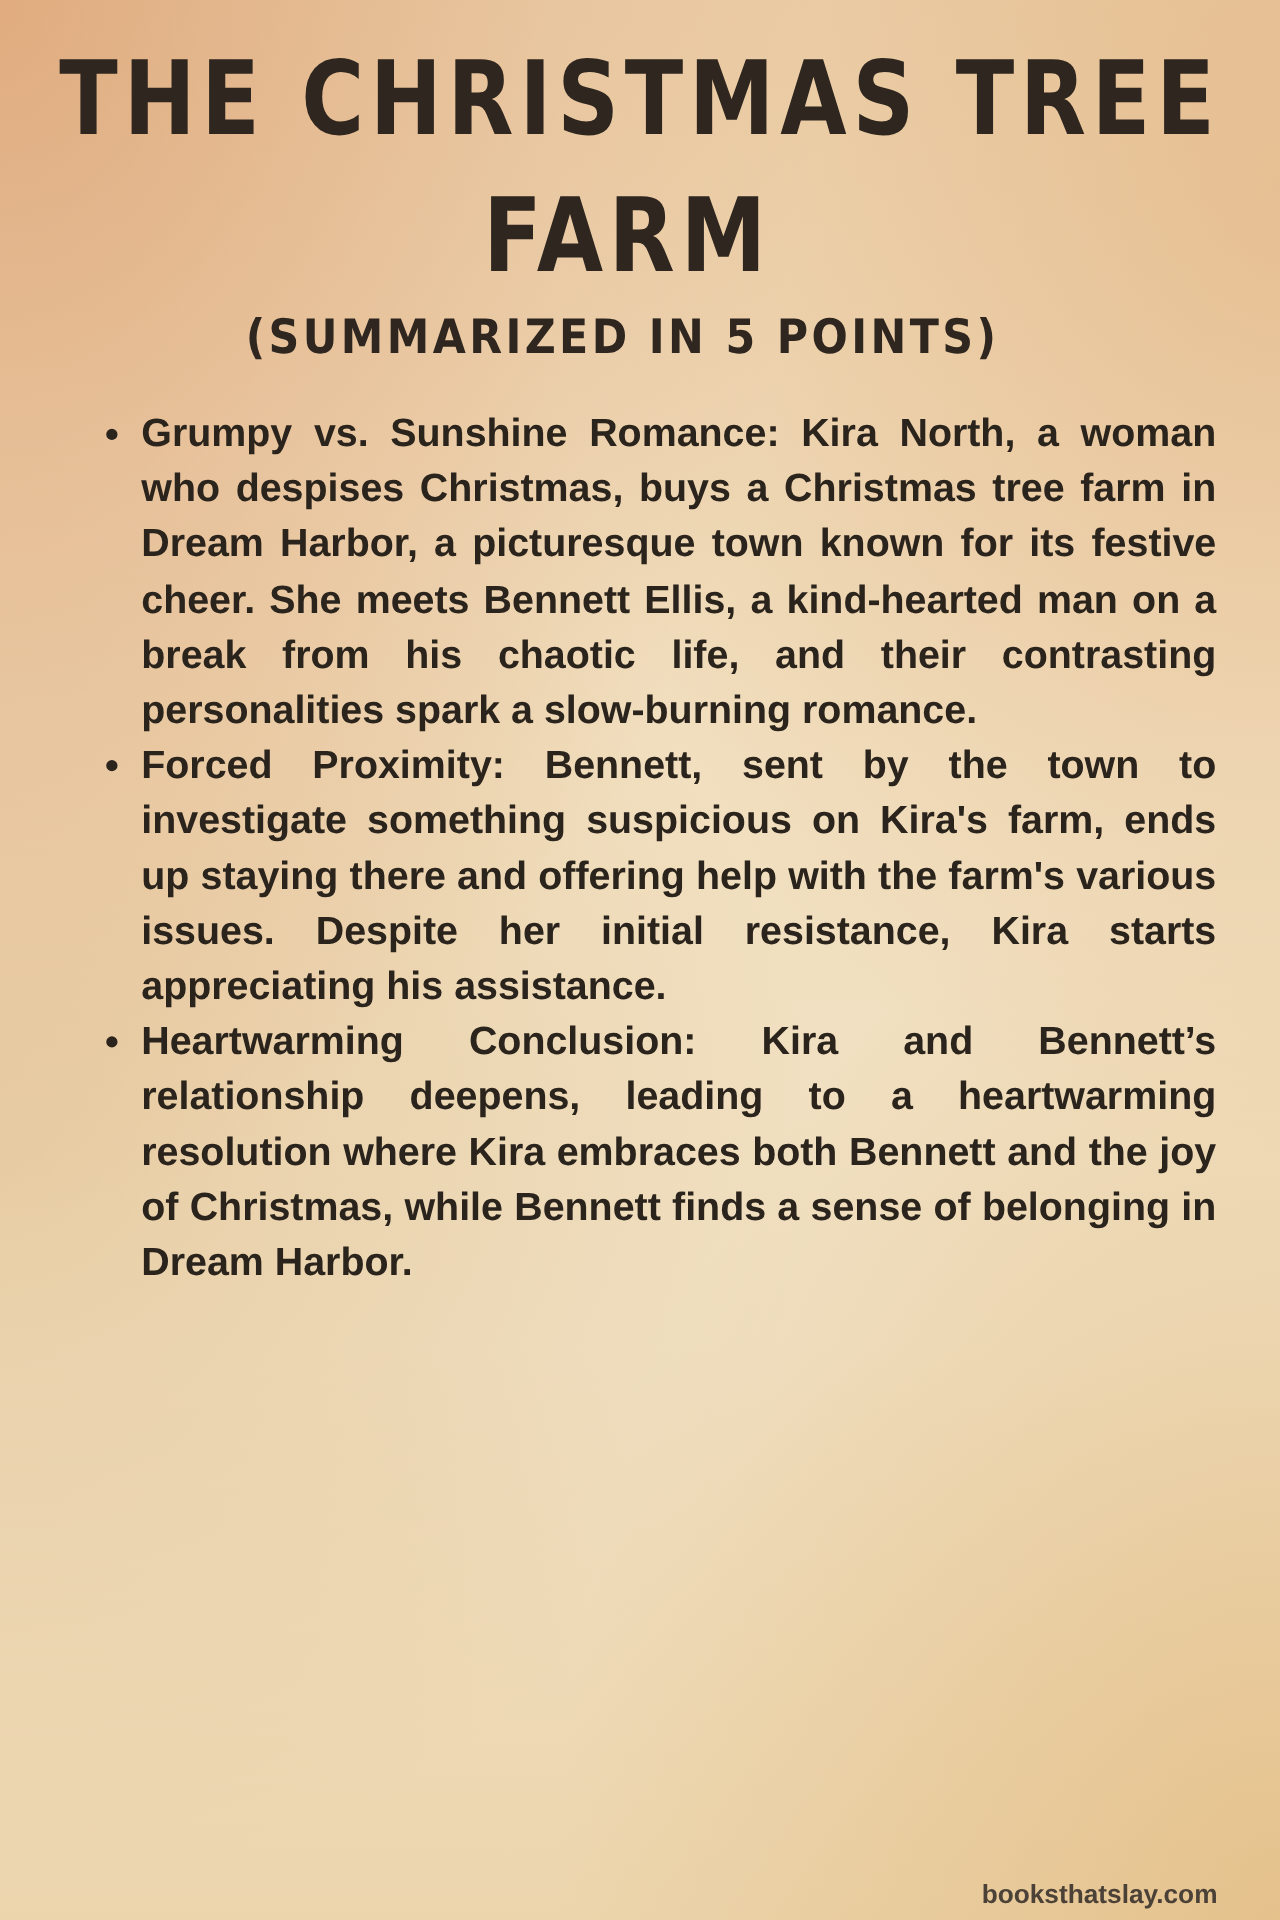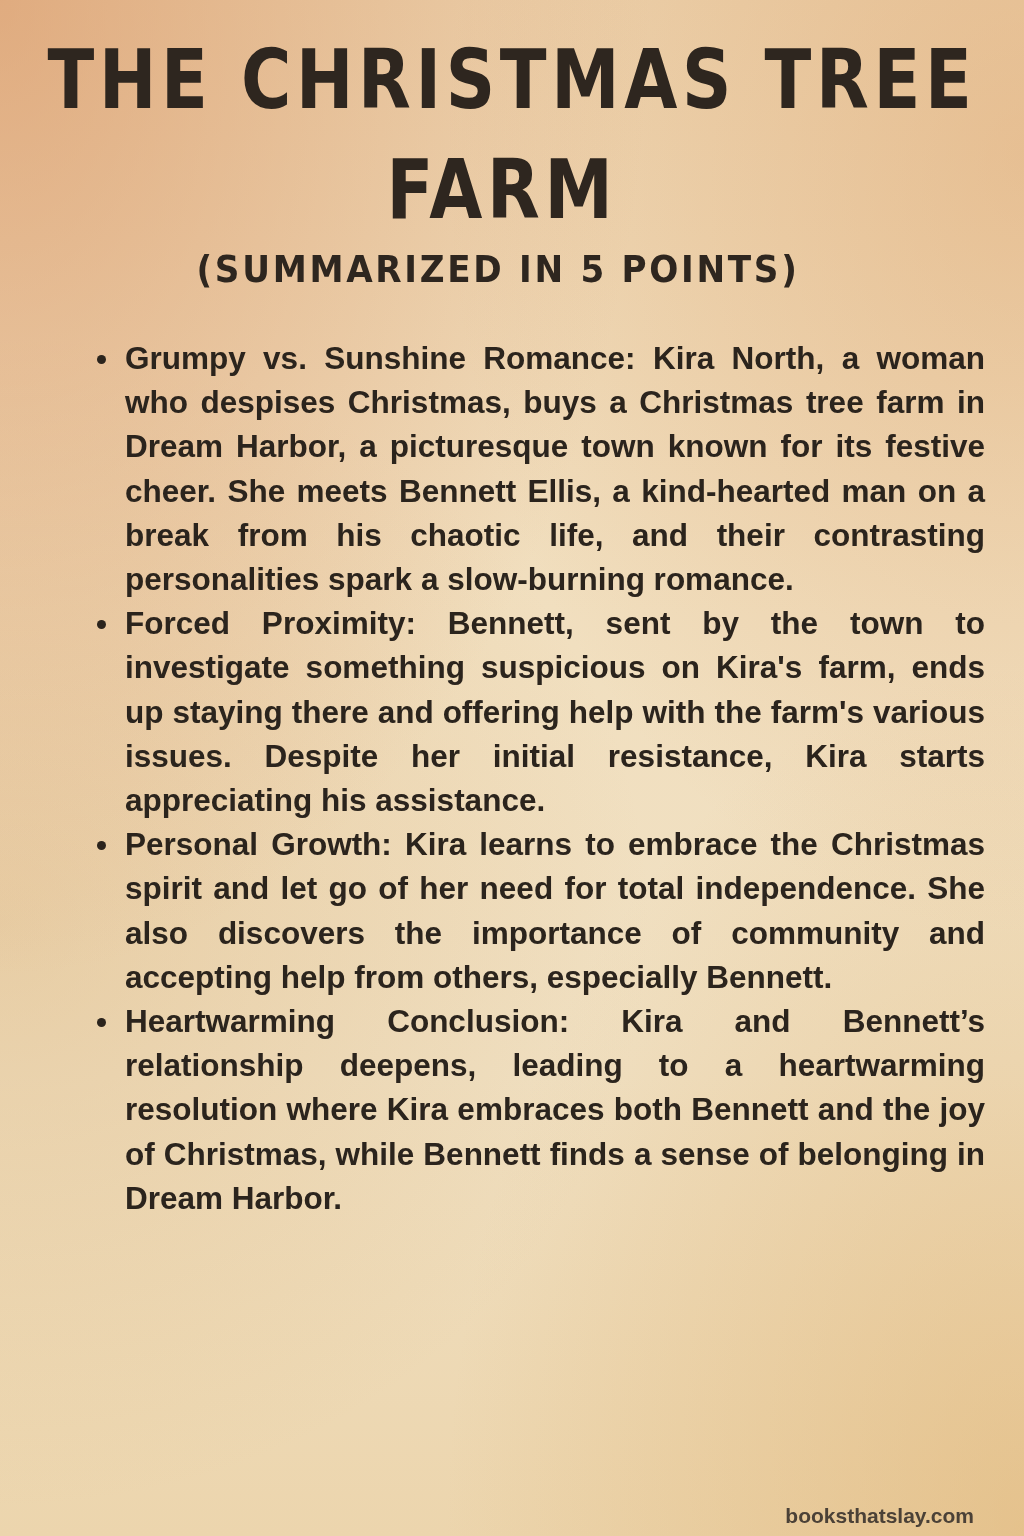--- a/index.html
+++ b/index.html
@@ -22,21 +22,21 @@
   .title.line1 { top: 30px; font-size: 82px; line-height: 100px; transform: scaleX(0.93); }
   .title.line2 { top: 140px; font-size: 82px; line-height: 100px; left: -20px; transform: scaleX(0.93); }
   .subtitle {
     position: absolute; top: 244px; left: 0; right: 28px; text-align: center;
     font-family: "DejaVu Sans", sans-serif; font-weight: bold;
     font-size: 38px; letter-spacing: 3px; line-height: 50px; color: #2e261f;
     transform: scaleX(0.9);
   }
   .points {
     position: absolute; top: 324px; left: 83px; width: 890px;
-    margin: 12px; padding: 0; list-style: none;
+    margin: 0; padding: 0; list-style: none;
   }
   .point {
     position: relative; padding-left: 30px;
     font-family: "Liberation Sans", sans-serif; font-weight: bold;
     font-size: 31.5px; line-height: 44.2px; text-align: justify;
     color: #2b241d;
   }
   .bullet {
     position: absolute; left: 2px; top: 19px; width: 9px; height: 9px;
     border-radius: 50%; background: #2b241d;
@@ -58,21 +58,17 @@
   <li class="point">
     <span class="bullet"></span>
     <span>Grumpy vs. Sunshine Romance: Kira North, a woman who despises Christmas, buys a Christmas tree farm in Dream Harbor, a picturesque town known for its festive cheer. She meets Bennett Ellis, a kind-hearted man on a break from his chaotic life, and their contrasting personalities spark a slow-burning romance.</span>
   </li>
   <li class="point">
     <span class="bullet"></span>
     <span>Forced Proximity: Bennett, sent by the town to investigate something suspicious on Kira's farm, ends up staying there and offering help with the farm's various issues. Despite her initial resistance, Kira starts appreciating his assistance.</span>
   </li>
   <li class="point">
     <span class="bullet"></span>
-    <span>Personal Growth: Kira learns to embrace the Christmas spirit and let go of her need for total independence. She also discovers the importance of community and accepting help from others, especially Bennett.</span>
-  </li>
-  <li class="point">
-    <span class="bullet"></span>
     <span>Heartwarming Conclusion: Kira and Bennett’s relationship deepens, leading to a heartwarming resolution where Kira embraces both Bennett and the joy of Christmas, while Bennett finds a sense of belonging in Dream Harbor.</span>
   </li>
 </ul>
 
 <div class="footer">booksthatslay.com</div>
 
 </body></html>

